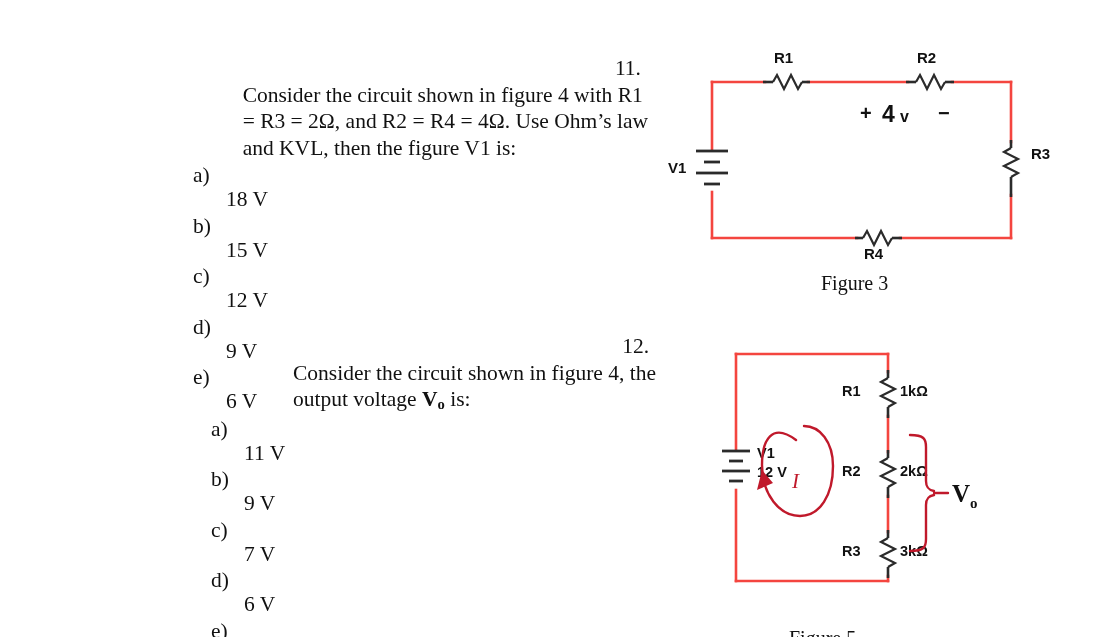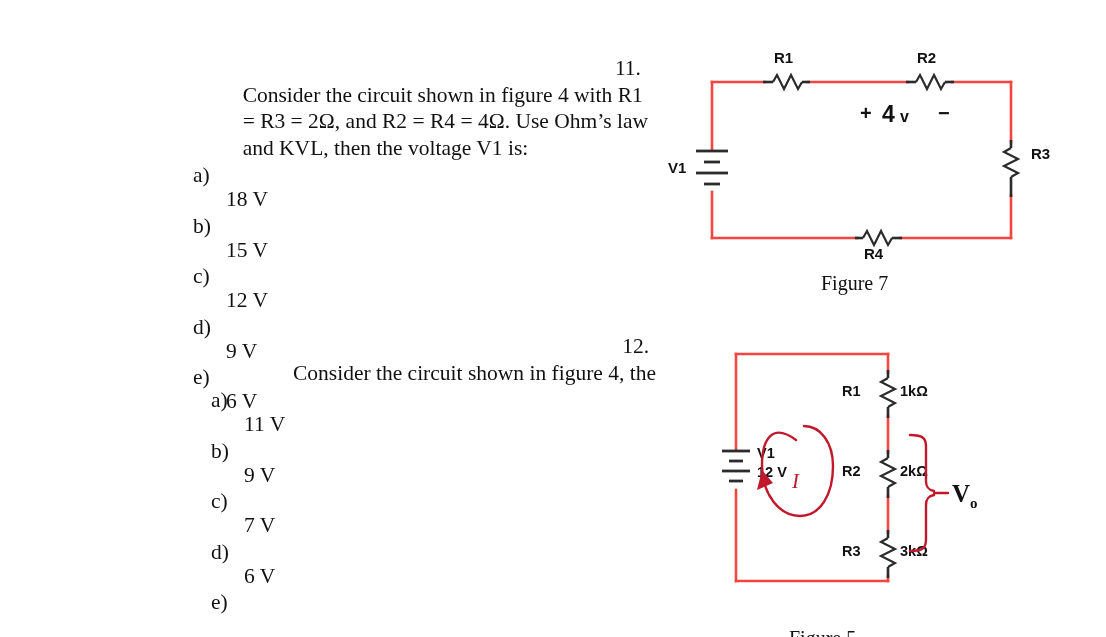--- a/index.html
+++ b/index.html
@@ -127,21 +127,21 @@
 <body>
 
 <div class="page">
 
   <div class="question" style="left:118px; top:55px; width:530px;">
     <div class="q-head">
       <span class="q-num">11.</span>
       <span class="q-body">
         <span class="line">Consider the circuit shown in figure 4 with R1</span>
         <span class="line">= R3 = 2Ω, and R2 = R4 = 4Ω. Use Ohm’s law</span>
-        <span class="line">and KVL, then the voltage V1 is:</span>
+        <span class="line">and KVL, then the figure V1 is:</span>
       </span>
     </div>
     <div class="q-choices">
       <div class="choice">
         <span class="choice-letter">a)</span>
         <span class="choice-text">18 V</span>
       </div>
       <div class="choice">
         <span class="choice-letter">b)</span>
         <span class="choice-text">15 V</span>
@@ -159,20 +159,21 @@
         <span class="choice-text">6 V</span>
       </div>
     </div>
   </div>
 
   <div class="question" style="left:136px; top:333px; width:520px;">
     <div class="q-head">
       <span class="q-num">12.</span>
       <span class="q-body">
         <span class="line">Consider the circuit shown in figure 4, the</span>
+        <span class="line"><span>output voltage </span><span class="vsub"><span>V</span><sub>o</sub></span><span> is:</span></span>
       </span>
     </div>
     <div class="q-choices">
       <div class="choice">
         <span class="choice-letter">a)</span>
         <span class="choice-text">11 V</span>
       </div>
       <div class="choice">
         <span class="choice-letter">b)</span>
         <span class="choice-text">9 V</span>
@@ -249,21 +250,21 @@
         <path d="M44,139 L60,139" stroke-width="2.8"></path>
       </g>
       <text class="lbl" x="8" y="128">V1</text>
 
       <text class="pol-sign" x="200" y="75">+</text>
       <text class="pol-val" x="222" y="77">4</text>
       <text class="pol-unit" x="240" y="77">v</text>
       <text class="pol-sign" x="278" y="75">−</text>
     </svg>
   </div>
-  <div class="fig-caption" style="left:821px; top:272px;">Figure 7</div>
+  <div class="fig-caption" style="left:821px; top:272px;">Figure 3</div>
 
   <div class="figure" style="left:700px; top:340px;">
     <svg width="340" height="260" viewBox="0 0 340 260">
       <g fill="none" stroke="#f4453f" stroke-width="2.6" stroke-linecap="square">
 
         <path d="M36,14 L188,14"></path>
 
         <path d="M36,14 L36,110"></path>
 
         <path d="M36,150 L36,241"></path>

